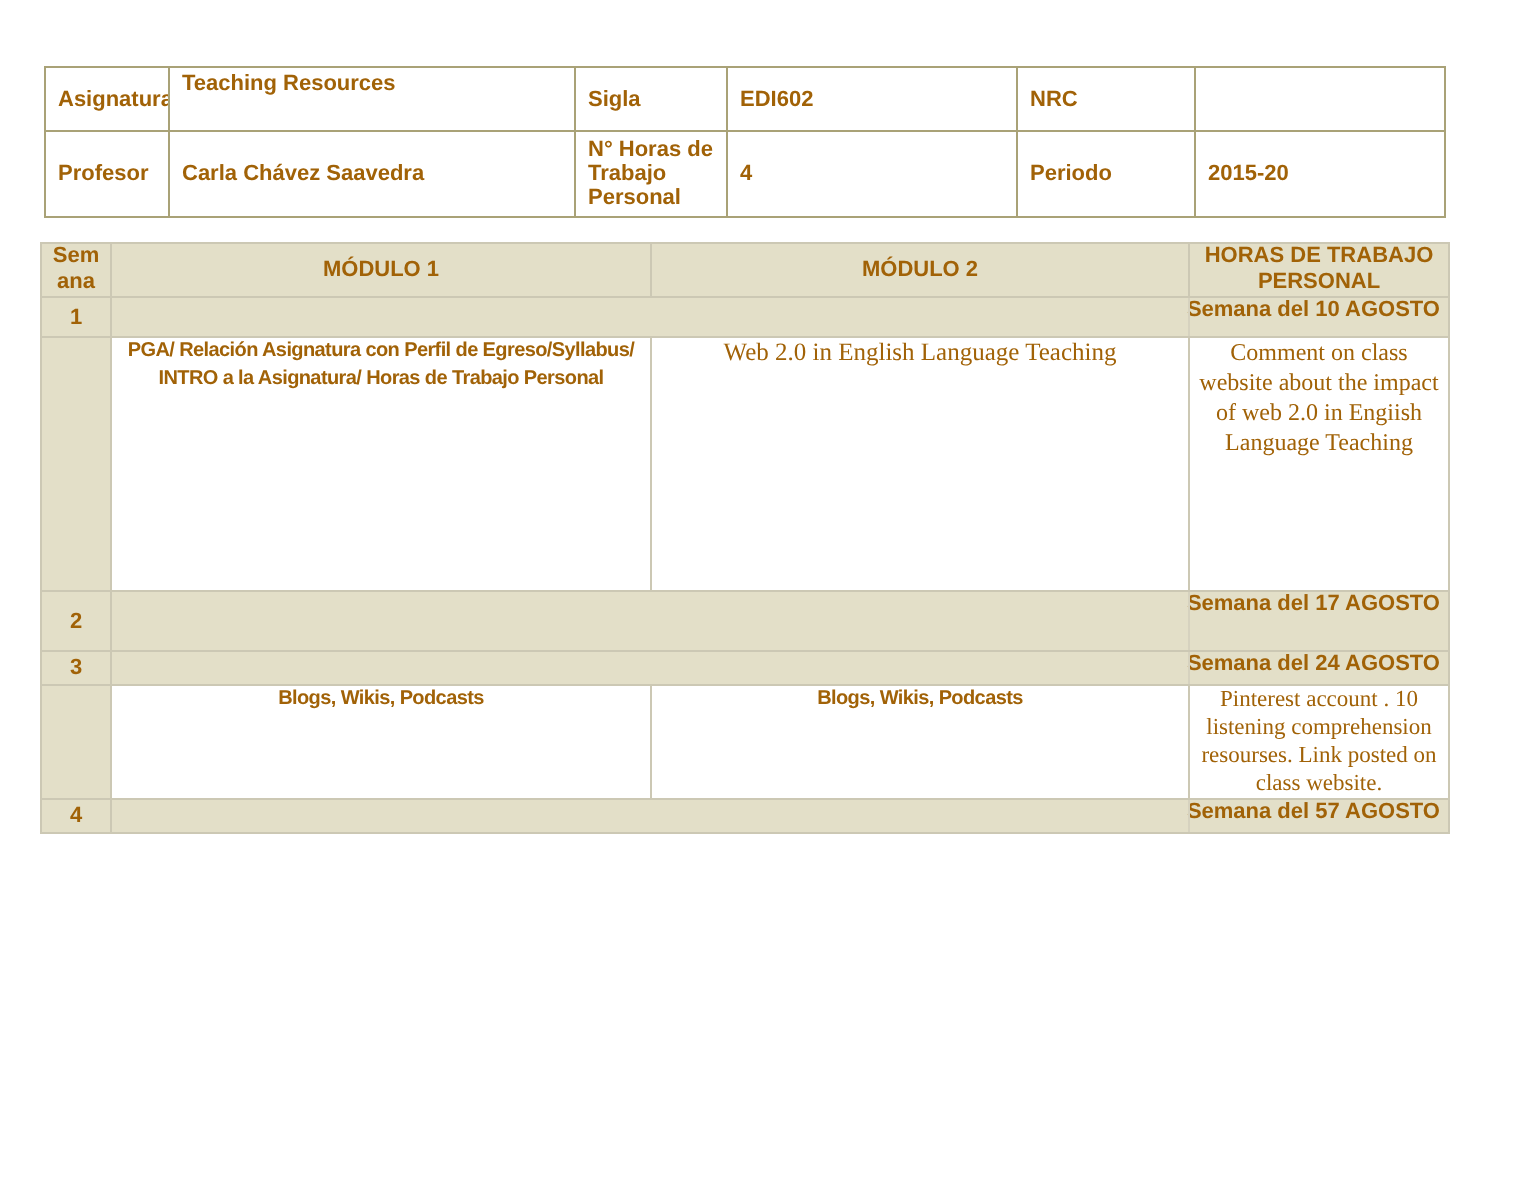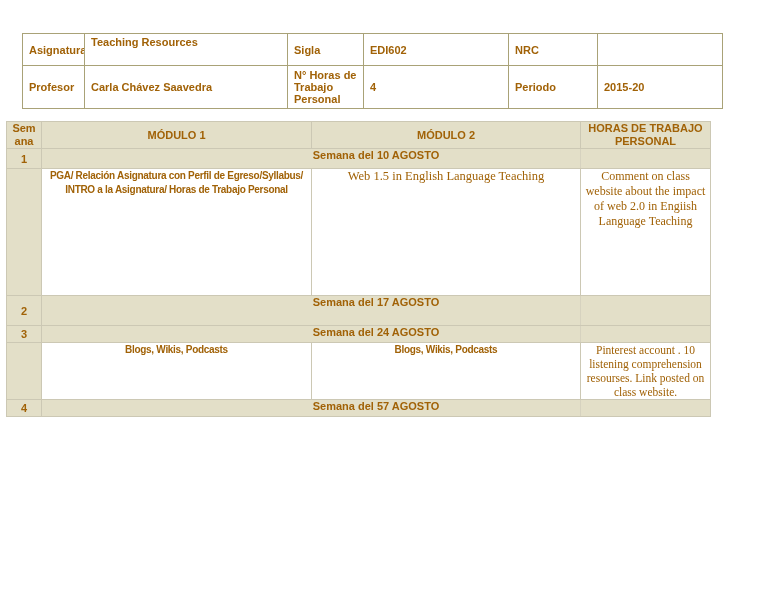--- a/index.html
+++ b/index.html
@@ -25,40 +25,40 @@
     vertical-align:middle;
     overflow:hidden;
   }
   .info-table tr.r1 td{height:27px;}
   .info-table tr.r2 td{height:38px;}
   .info-table td.top{vertical-align:top;}
   .info-table td.wrap{line-height:12px;}
 
   
   .sched{
-    position:absolute;left:6px;top:121px;
+    position:absolute;left:20px;top:121px;
     border-collapse:collapse;table-layout:fixed;
     width:704px;
   }
   .sched th,.sched td{
     border:1px solid #ccc8b4;
     padding:0 4px;
     overflow:hidden;
   }
   .beige{background:#e3dfc8;}
   .sched th{
     font-size:11px;font-weight:bold;
     line-height:13px;text-align:center;vertical-align:middle;
   }
   .wk-num{
     font-size:11px;font-weight:bold;text-align:center;vertical-align:middle;
   }
   .banner{
     position:relative;
-    font-size:11px;font-weight:bold;text-align:center;vertical-align:top;
+    font-size:11px;font-weight:bold;text-align:right;vertical-align:top;
     padding-top:2px;
   }
   .banner .hours-split{
     position:absolute;top:0;bottom:0;right:129px;width:1px;
     background:#d6d2bf;
   }
   .mod-bold{
     font-size:10px;font-weight:bold;letter-spacing:-0.3px;
     text-align:center;vertical-align:top;padding-top:2px;line-height:14px;
   }
@@ -135,21 +135,21 @@
     <tr style="height:20px">
       <td class="beige wk-num">1</td>
       <td class="beige banner" colspan="3">
         <span>Semana del 10 AGOSTO</span>
         <i class="hours-split"></i>
       </td>
     </tr>
     <tr style="height:127px">
       <td class="beige empty-cell"></td>
       <td class="mod-bold">PGA/ Relación Asignatura con Perfil de Egreso/Syllabus/ INTRO a la Asignatura/ Horas de Trabajo Personal</td>
-      <td class="mod-serif sm">Web 1.5 in English Language Teaching</td>
+      <td class="mod-serif sm">Web 2.0 in English Language Teaching</td>
       <td class="hours-left">Comment on class website about the impact of web 2.0 in Engiish Language Teaching</td>
     </tr>
 
     <tr style="height:30px">
       <td class="beige wk-num">2</td>
       <td class="beige banner" colspan="3">
         <span>Semana del 17 AGOSTO</span>
         <i class="hours-split"></i>
       </td>
     </tr>

